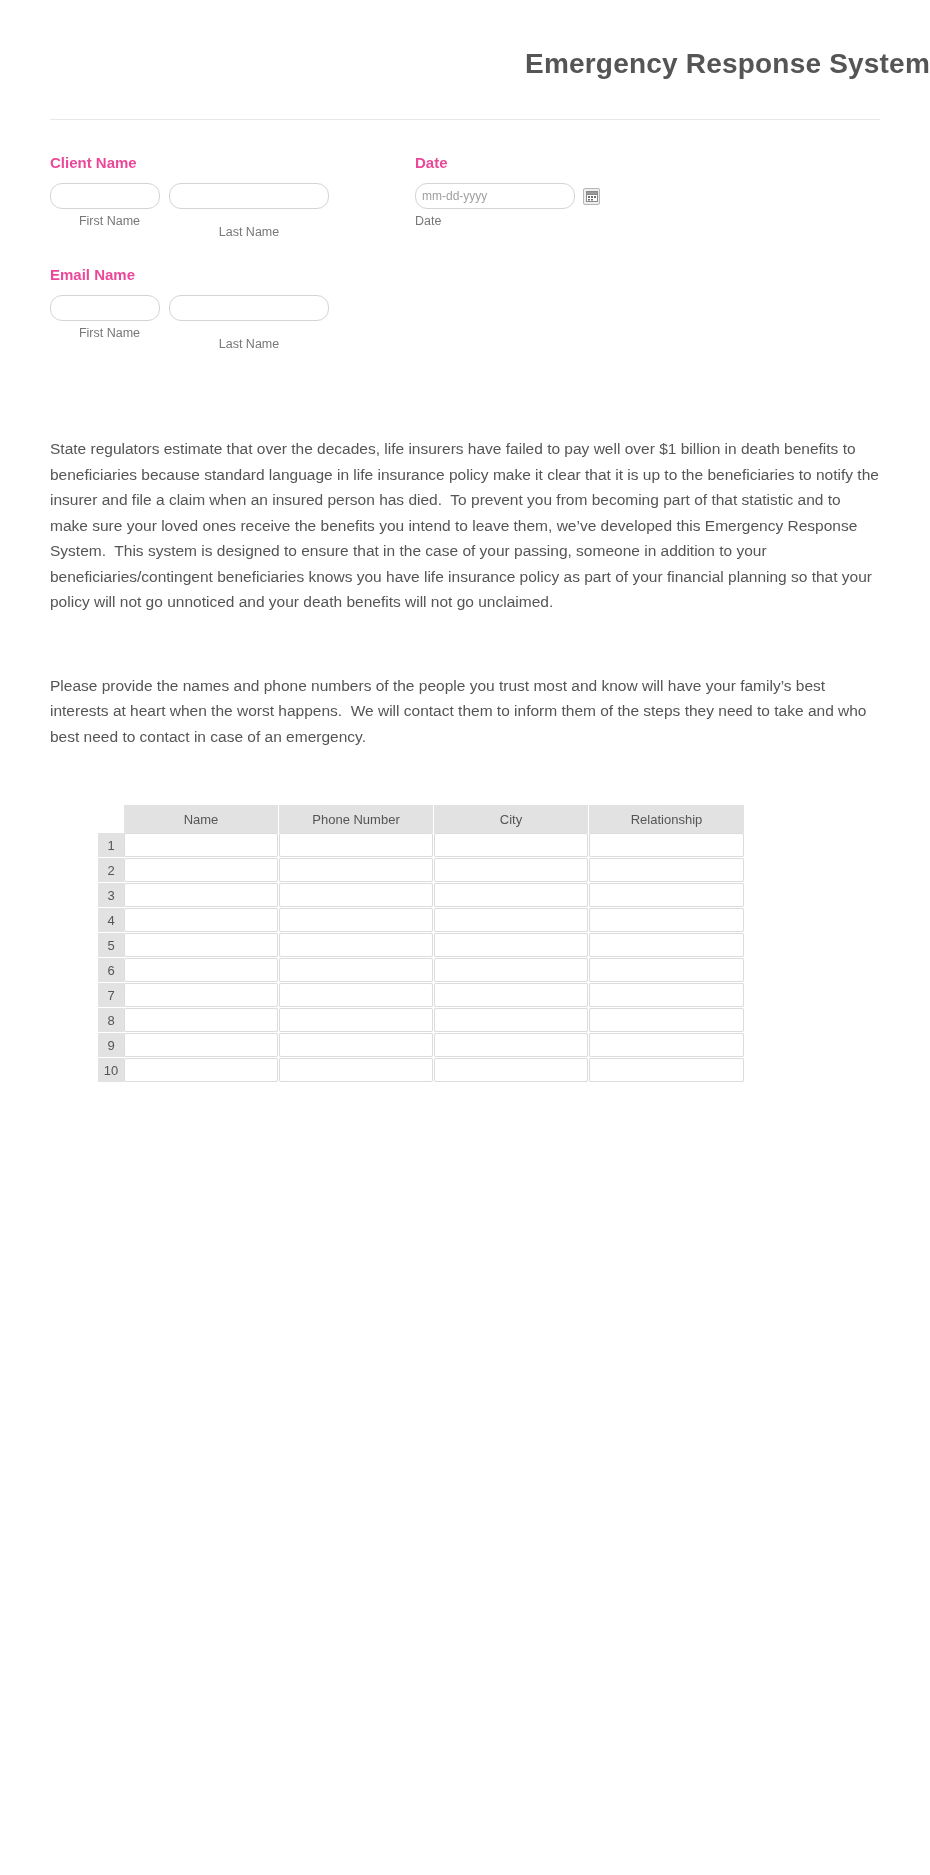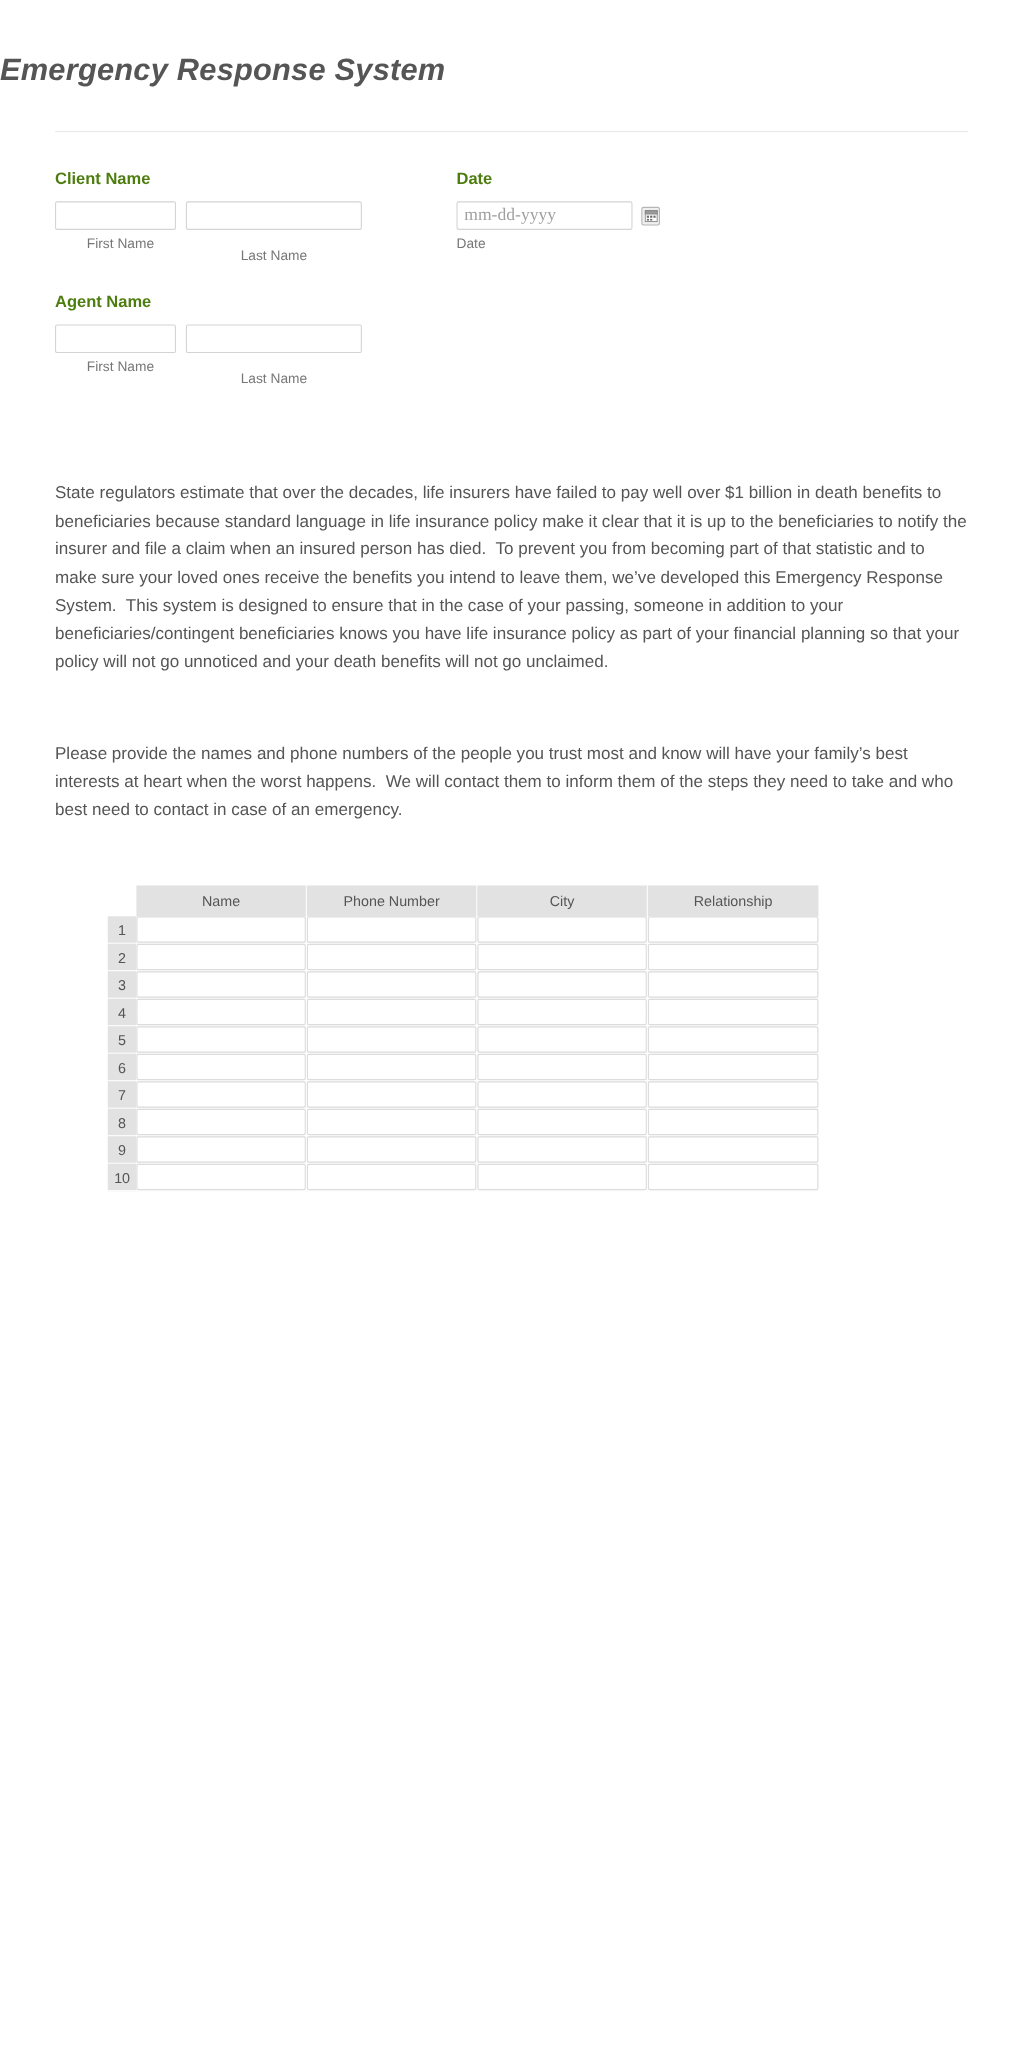--- a/index.html
+++ b/index.html
@@ -20,22 +20,21 @@
     width: 930px;
     min-height: 1875px;
     background: #ffffff;
     padding: 0;
     position: relative;
   }
 
   
   .form-header {
     padding: 46px 0 0 0;
-    text-align: left;
-    font-style: italic;
+    text-align: right;
   }
   .form-title {
     font-size: 28px;
     font-weight: bold;
     color: #555555;
     letter-spacing: 0.2px;
     margin: 0;
     line-height: 1.25;
   }
   .header-rule {
@@ -55,37 +54,37 @@
   }
   .field-block {
     margin-bottom: 26px;
   }
   .col-left  { width: 365px; flex: none; }
   .col-right { width: 365px; flex: none; }
 
   .field-label {
     font-size: 15px;
     font-weight: bold;
-    color: #4d7c0f;
+    color: #ec4899;
     margin: 0 0 11px 0;
     line-height: 1.2;
   }
 
   .sub-inputs { display: flex; }
   .sub-item { margin-right: 9px; }
   .sub-item:last-child { margin-right: 0; }
 
   .txt-input {
     display: block;
     border: 1px solid #d4d4d4;
     background: #ffffff;
     height: 26px;
-    border-radius: 2px;
-    font-family: Liberation Serif, serif;
-    font-size: 16px;
+    border-radius: 12px;
+    font-family: Liberation Sans, sans-serif;
+    font-size: 12px;
     color: #555555;
     padding: 2px 6px;
     outline: none;
   }
   .txt-input::placeholder { color: #a0a0a0; }
   .w-first { width: 110px; }
   .w-last  { width: 160px; }
   .w-email { width: 310px; }
   .w-date  { width: 160px; }
 
@@ -257,21 +256,21 @@
             </svg>
           </button>
         </div>
         <div class="hint">Date</div>
       </div>
     </div>
 
 
     <div class="field-row">
       <div class="field-block">
-        <div class="field-label">Agent Name</div>
+        <div class="field-label">Email Name</div>
         <div class="sub-inputs">
           <div class="sub-item">
             <input class="txt-input w-first" type="text" value="" style="">
           </div>
           <div class="sub-item">
             <input class="txt-input w-last" type="text" value="" style="">
           </div>
         </div>
         <div class="hint-row">
           <div class="hint hint-first">First Name</div>

